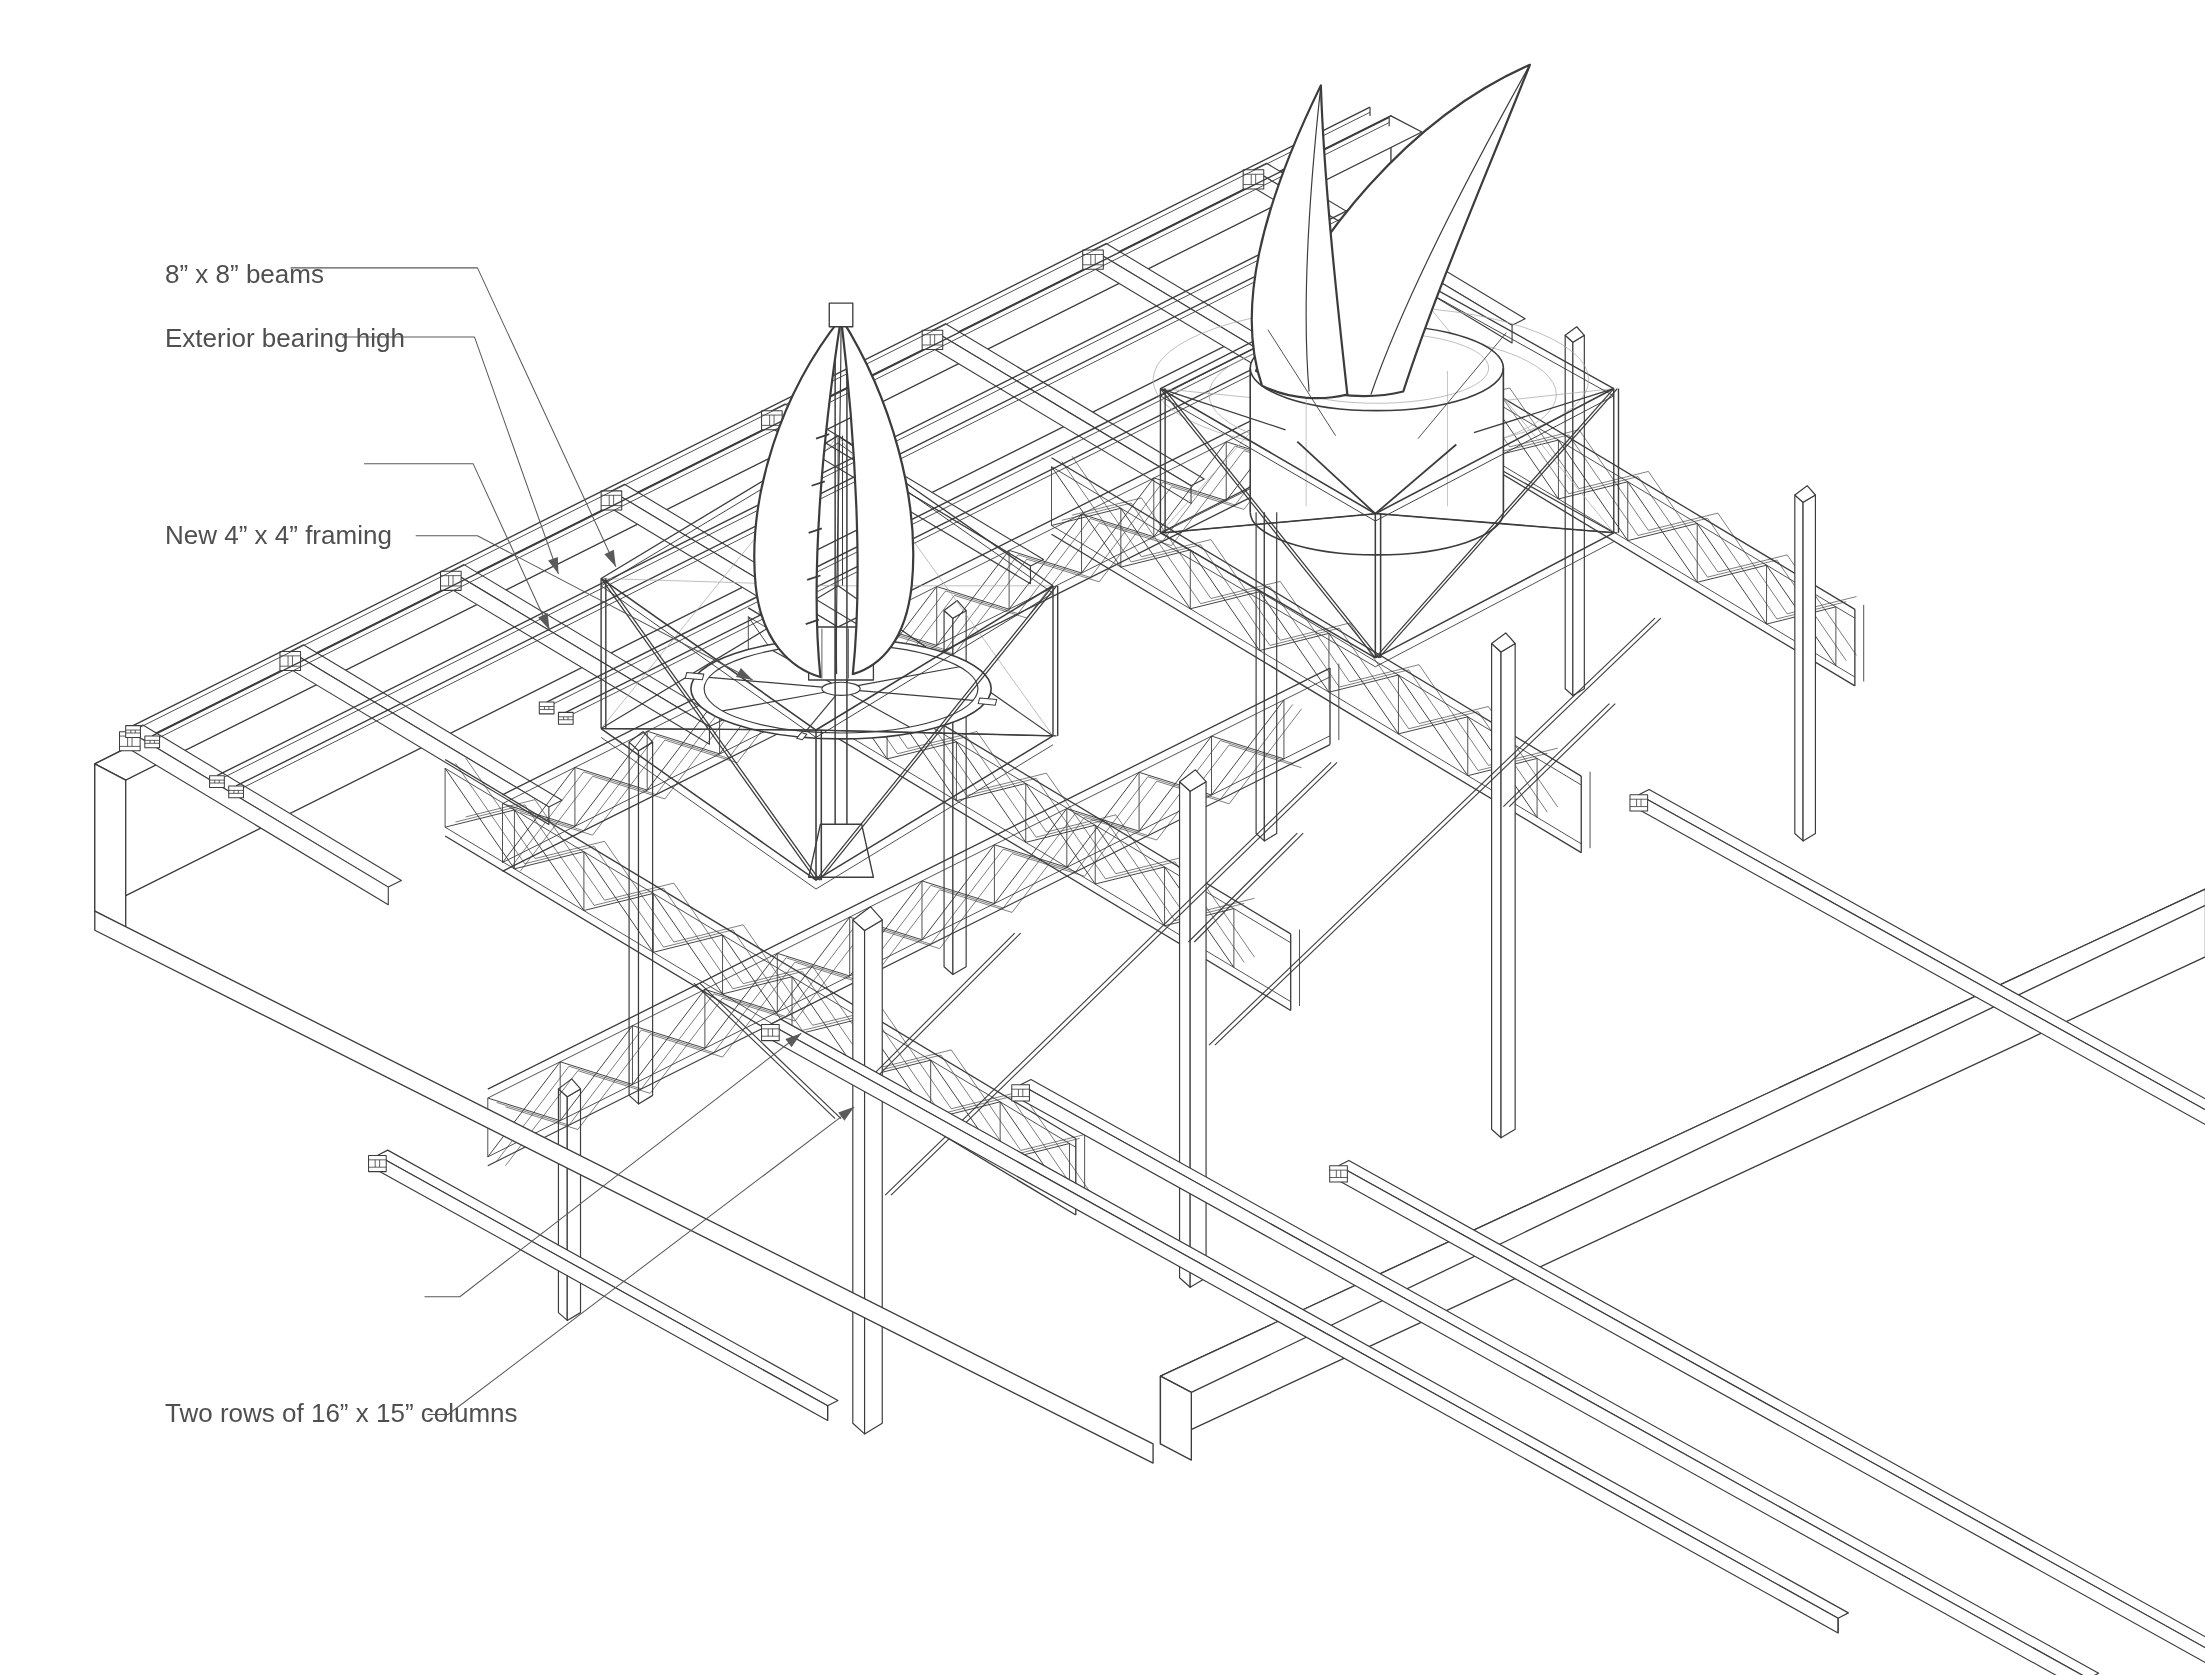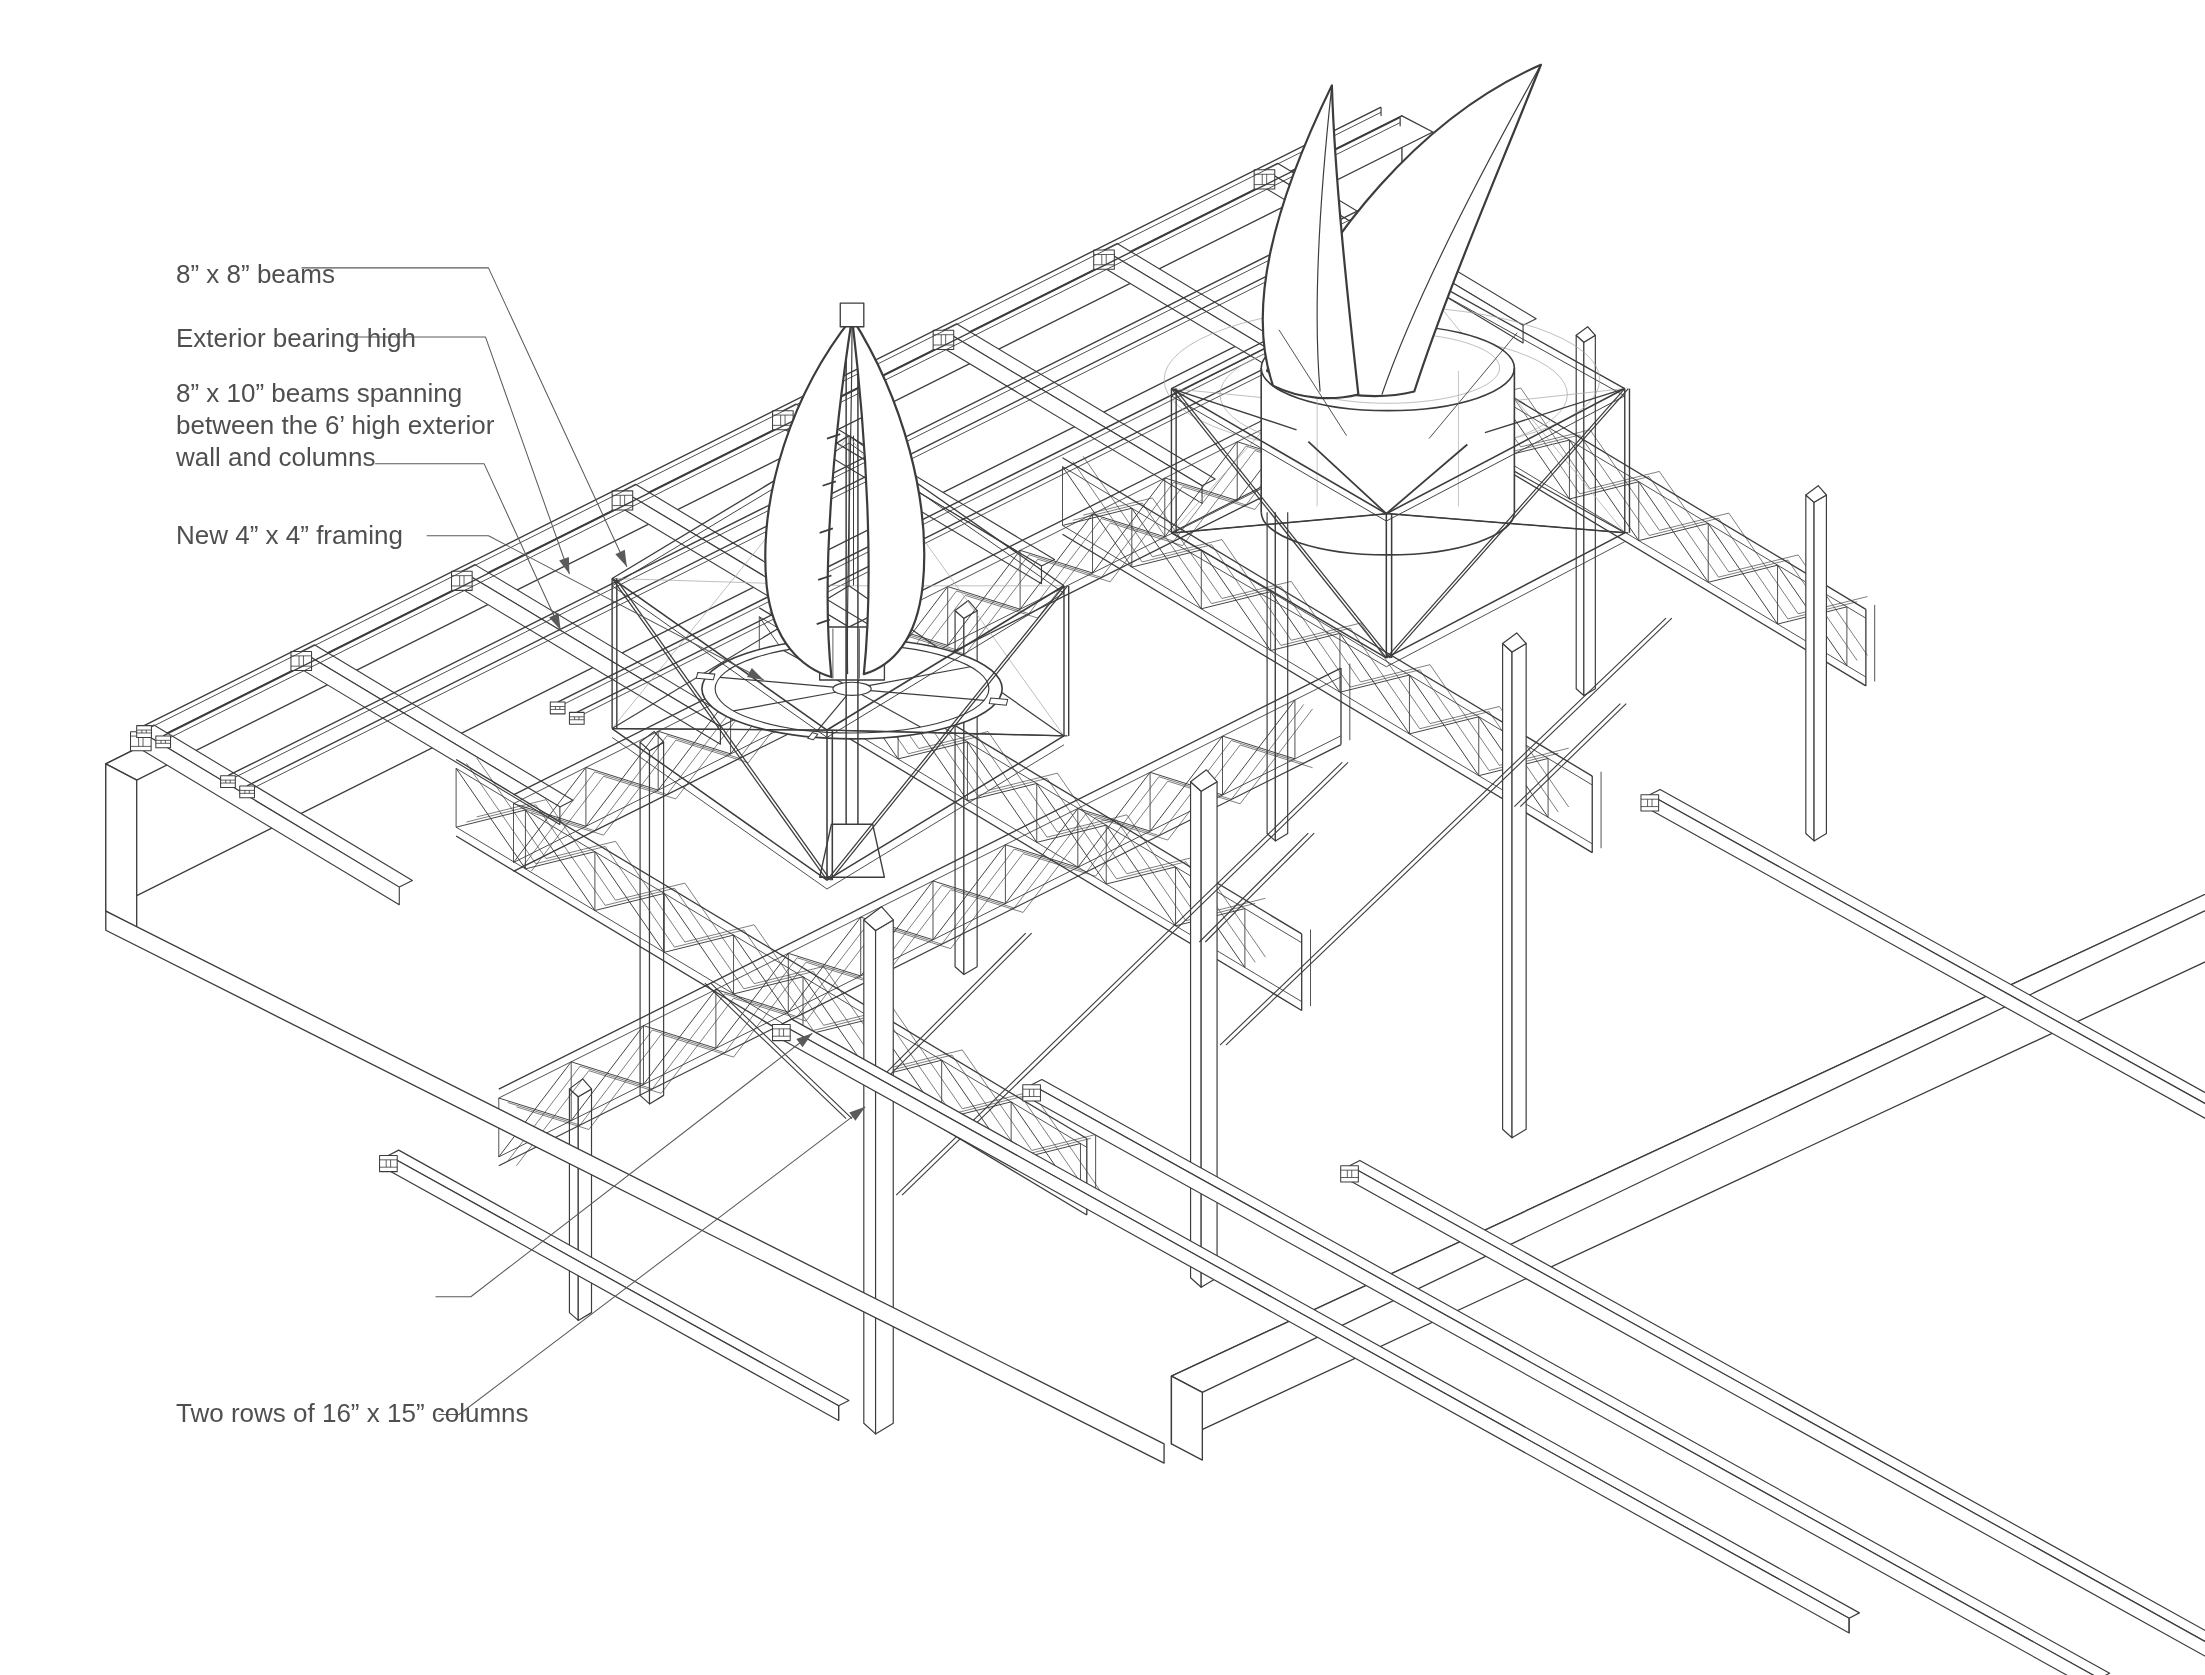--- a/index.html
+++ b/index.html
@@ -1,18 +1,18 @@
 <!DOCTYPE html>
 <html style="font-size:11.8px"><head>
 <meta charset="utf-8">
 <style>
   html,body{margin:0;padding:0;background:#ffffff;}
   body{width:2205px;height:1675px;position:relative;overflow:hidden;
        font-family:"Liberation Sans","DejaVu Sans",sans-serif;}
-  #stage{position:absolute;left:13px;top:0;width:1816px;height:1675px;}
+  #stage{position:absolute;left:2px;top:0;width:1816px;height:1675px;}
   svg{position:absolute;left:0;top:0;}
   .lbl{position:absolute;font-size:26px;line-height:32px;color:#4f4f4f;
        white-space:pre-line;letter-spacing:0px;}
 </style>
 </head>
 <body>
 
 <div id="stage">
   <svg id="scene" width="2205" height="1675" viewBox="0 0 1498 1138">
       <path d="M63.0 619.0L943.6 178.7L943.6 78.7L63.0 519.0Z" fill="#fff" stroke="#3c3c3c" stroke-width="0.9" stroke-linejoin="round" opacity="1"></path>
@@ -739,19 +739,16 @@
       <path d="M281.0 364.0L323.0 364.0L510.0 462.0" fill="none" stroke="#5a5a5a" stroke-width="0.7" stroke-linejoin="round" opacity="1"></path>
       <path d="M510.0 462.0L498.6 460.0L501.9 453.8Z" fill="#5a5a5a" stroke="none"></path>
       <path d="M287.0 881.0L311.0 881.0L543.0 702.0" fill="none" stroke="#5a5a5a" stroke-width="0.7" stroke-linejoin="round" opacity="1"></path>
       <path d="M543.0 702.0L536.4 711.5L532.2 705.9Z" fill="#5a5a5a" stroke="none"></path>
       <path d="M289.0 961.0L303.0 961.0L579.0 752.0" fill="none" stroke="#5a5a5a" stroke-width="0.7" stroke-linejoin="round" opacity="1"></path>
       <path d="M579.0 752.0L572.3 761.4L568.1 755.9Z" fill="#5a5a5a" stroke="none"></path>
     </svg>
 
   <div class="lbl" style="left:163px;top:258px">8” x 8” beams</div>
   <div class="lbl" style="left:163px;top:322px">Exterior bearing high</div>
-  <div class="lbl" style="left:163px;top:377px">8” x 10” beams spanning
-between the 6’ high exterior
-wall and columns</div>
   <div class="lbl" style="left:163px;top:519px">New 4” x 4” framing</div>
   <div class="lbl" style="left:163px;top:1397px">Two rows of 16” x 15” columns</div>
 </div>
 
 
 </body></html>

